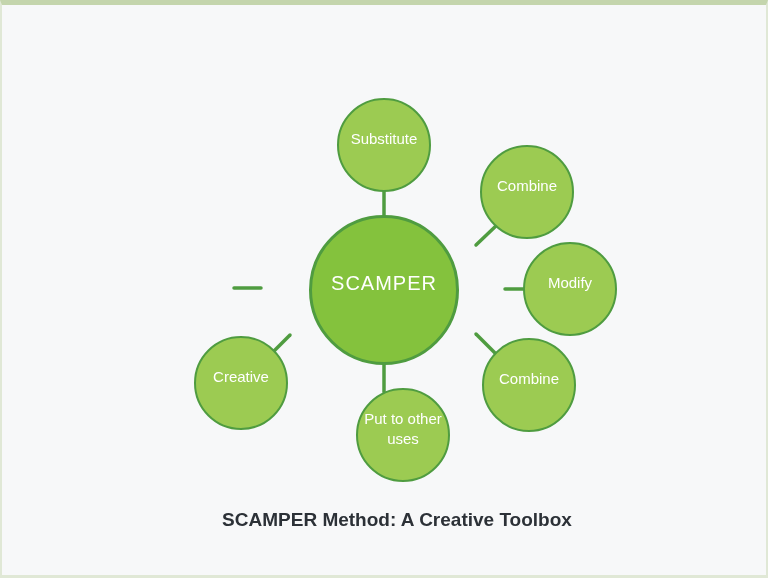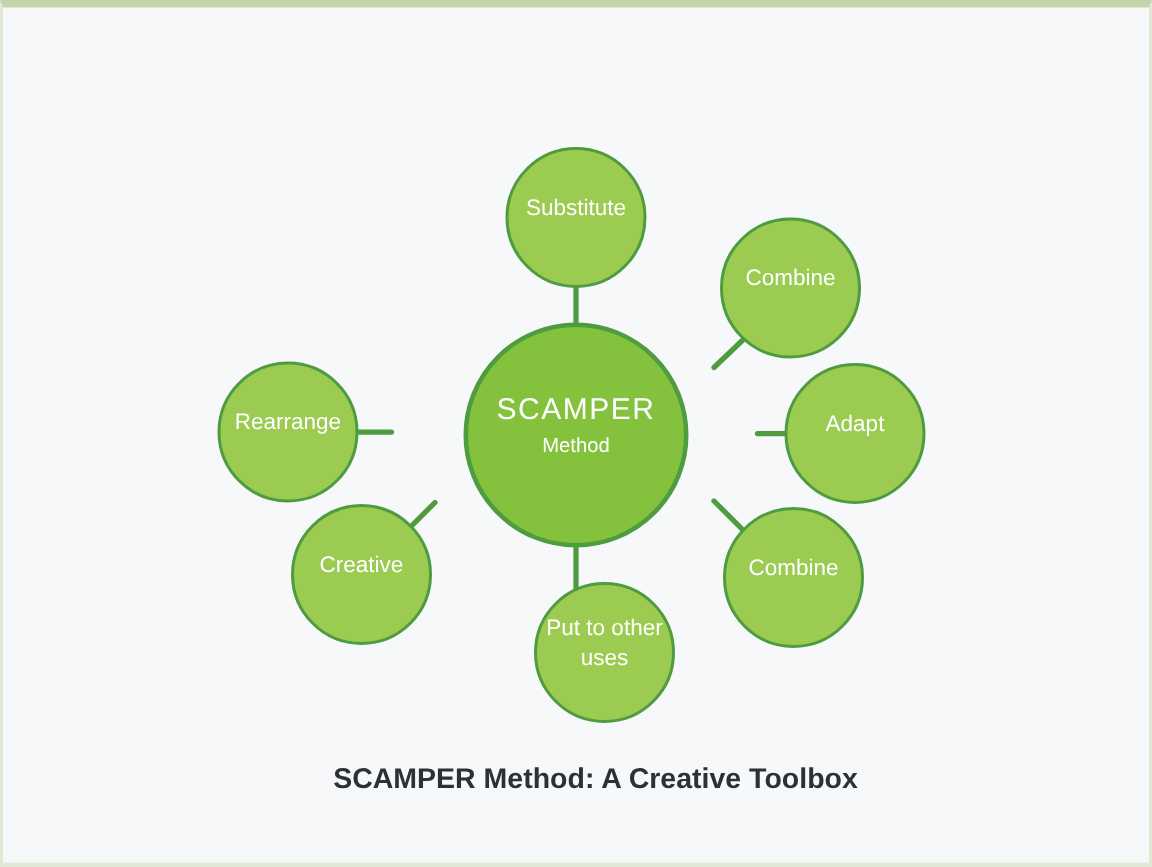--- a/index.html
+++ b/index.html
@@ -139,42 +139,38 @@
 
     <div class="node pos-substitute">
       <span class="label">Substitute</span>
     </div>
 
     <div class="node pos-combine">
       <span class="label">Combine</span>
     </div>
 
     <div class="node pos-adapt">
-      <span class="label">Adapt</span>
+      <span class="label">Modify</span>
     </div>
 
     <div class="node pos-modify">
       <span class="label">Combine</span>
     </div>
 
     <div class="node pos-put">
       <span class="label">Put to other uses</span>
     </div>
 
     <div class="node pos-eliminate">
       <span class="label">Creative</span>
     </div>
 
-    <div class="node pos-rearrange">
-      <span class="label">Rearrange</span>
-    </div>
 
     <div class="center-node">
       <div class="center-content">
         <div class="center-title">SCAMPER</div>
-        <div class="center-subtitle">Method</div>
       </div>
     </div>
 
     <div class="caption">SCAMPER Method: A Creative Toolbox</div>
 
   </div>
 </div>
 
 </body></html>

